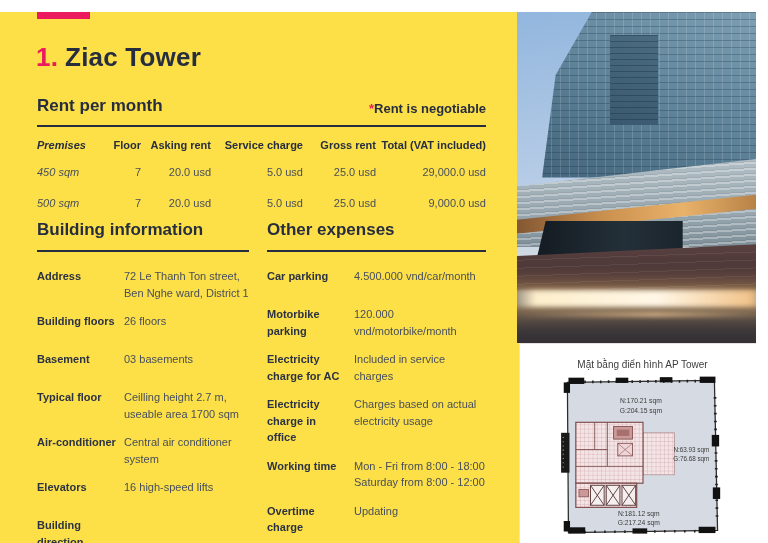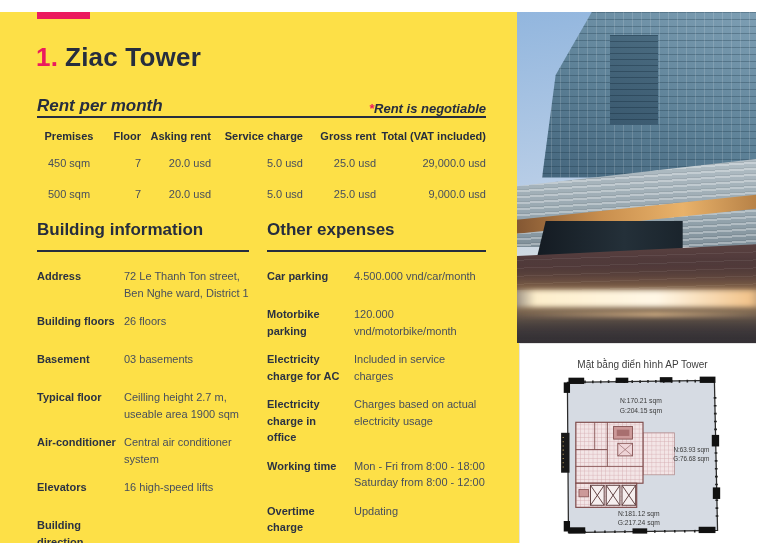--- a/index.html
+++ b/index.html
@@ -11,27 +11,27 @@
   .title{position:absolute;left:36px;top:30px;margin:0;font-size:26px;font-weight:bold;
          color:#262D3E;letter-spacing:.2px;}
   .title .num{color:#EB1A5E;margin-right:7px;}
 
   
   .sec-head{font-size:17px;font-weight:bold;color:#262D3E;margin:0;}
 
   
   .rent-block{position:absolute;left:37px;top:84px;width:449px;}
   .rent-head-row{display:flex;justify-content:space-between;align-items:flex-end;
-                 padding-bottom:0;border-bottom:2px solid #262D3E;font-style:italic;}
+                 padding-bottom:9px;border-bottom:2px solid #262D3E;}
   .rent-note{font-size:13px;font-weight:bold;color:#262D3E;}
   .rent-note .star{color:#EB1A5E;}
   table.rent{width:100%;border-collapse:collapse;table-layout:fixed;font-size:11px;margin-top:2px;}
   table.rent th{font-weight:bold;color:#262D3E;text-align:right;padding:10px 0 6px;white-space:nowrap;}
   table.rent td{color:#474e5c;text-align:right;padding:9px 0 10px;white-space:nowrap;}
-  table.rent th.left,table.rent td.left{text-align:center;}
+  table.rent th.left,table.rent td.left{text-align:left;font-style:italic;}
 
   
   .lower-block{position:absolute;left:37px;top:208px;width:449px;display:flex;gap:18px;}
   .info-col{display:flex;flex-direction:column;}
   .info-col.bi{width:212px;}
   .info-col.oe{width:219px;}
   .info-col .sec-head{padding-bottom:10px;border-bottom:2px solid #262D3E;margin-bottom:16px;}
   .info-row{display:flex;margin-bottom:12px;min-height:26px;font-size:11px;line-height:1.5;}
   .info-label{flex:0 0 81px;font-weight:bold;color:#2b3242;padding-right:6px;}
   .info-value{flex:1;color:#474e5c;white-space:pre-line;}
@@ -146,21 +146,21 @@
           <div class="info-row">
             <div class="info-label">Building floors</div>
             <div class="info-value">26 floors</div>
           </div>
           <div class="info-row">
             <div class="info-label">Basement</div>
             <div class="info-value">03 basements</div>
           </div>
           <div class="info-row">
             <div class="info-label">Typical floor</div>
-            <div class="info-value">Ceilling height 2.7 m, useable area 1900 sqm</div>
+            <div class="info-value">Ceilling height 2.7 m, useable area 1700 sqm</div>
           </div>
           <div class="info-row">
             <div class="info-label">Air-conditioner</div>
             <div class="info-value">Central air conditioner system</div>
           </div>
           <div class="info-row">
             <div class="info-label">Elevators</div>
             <div class="info-value">16 high-speed lifts</div>
           </div>
           <div class="info-row">

